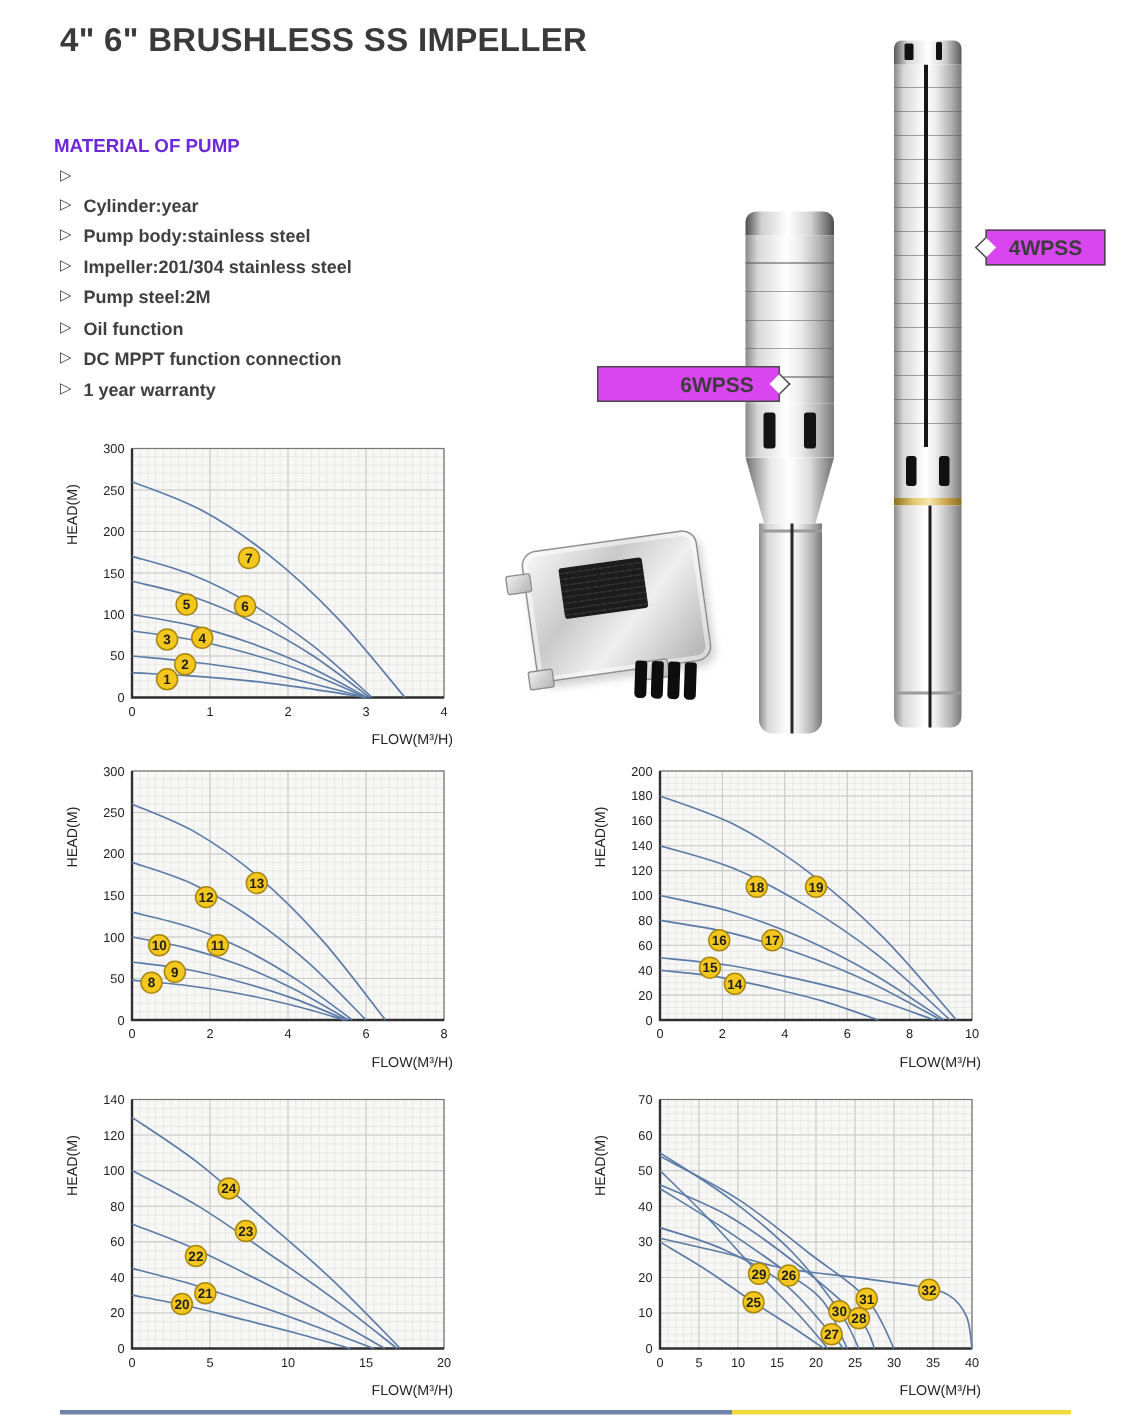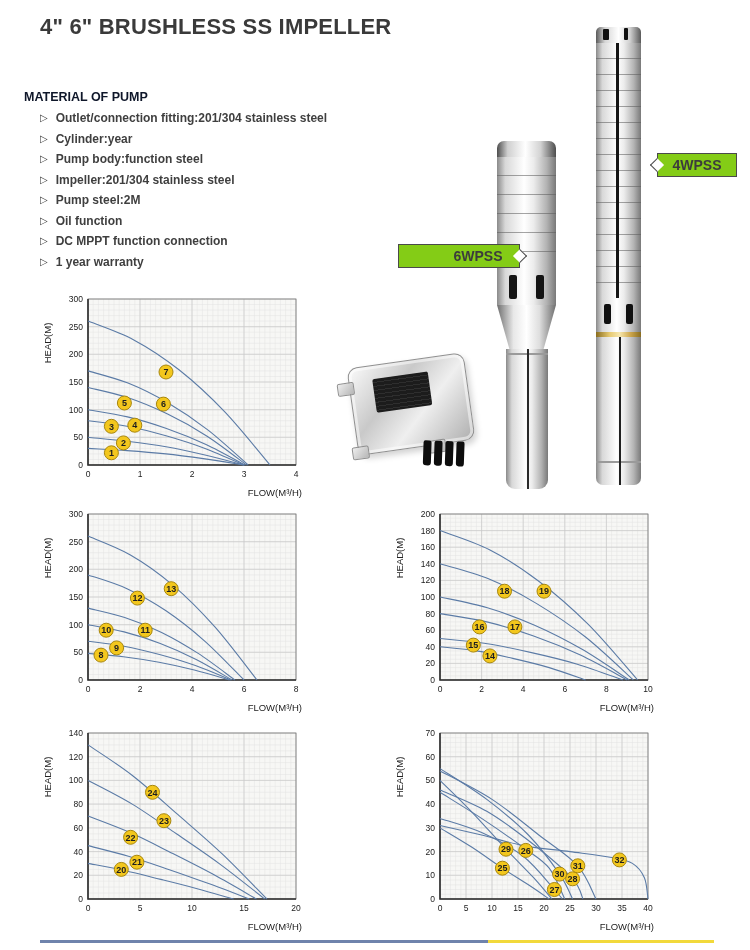--- a/index.html
+++ b/index.html
@@ -4,28 +4,28 @@
 <style>
   html,body{margin:0;padding:0;background:#ffffff;}
   .page{position:relative;width:750px;height:950px;background:#ffffff;overflow:hidden;
         font-family:"Liberation Sans", sans-serif;color:#3a3a3a;}
 
   
   .title{position:absolute;left:40px;top:14px;font-size:22px;font-weight:700;
          line-height:1.18;letter-spacing:0.2px;color:#3a3a3a;}
 
   
-  .mat-head{position:absolute;left:24px;top:90px;font-size:12.5px;font-weight:700;color:#0f172a;}
+  .mat-head{position:absolute;left:36px;top:90px;font-size:12.5px;font-weight:700;color:#6d28d9;}
   .mat-list{position:absolute;left:40px;top:112px;width:330px;}
   .mat-item{display:flex;align-items:flex-start;margin-bottom:8.5px;font-size:12px;
             font-weight:700;color:#3f3f3f;line-height:1;}
   .mat-item .tri{font-size:10px;margin-right:8px;color:#3f3f3f;position:relative;top:1px;font-weight:400;}
 
   
-  .callout{position:absolute;height:22px;background:#84cc16;border:1.5px solid #4a4a4a;
+  .callout{position:absolute;height:22px;background:#d946ef;border:1.5px solid #4a4a4a;
            display:flex;align-items:center;justify-content:center;
            font-size:14px;font-weight:700;color:#3c3c3c;z-index:5;}
   .callout.arrow-right::after{content:'';position:absolute;right:-6.2px;top:50%;width:9px;height:9px;
            background:#fff;border-top:1.5px solid #4a4a4a;border-right:1.5px solid #4a4a4a;
            transform:translateY(-50%) rotate(45deg);}
   .callout.arrow-left::before{content:'';position:absolute;left:-6.2px;top:50%;width:9px;height:9px;
            background:#fff;border-left:1.5px solid #4a4a4a;border-bottom:1.5px solid #4a4a4a;
            transform:translateY(-50%) rotate(45deg);}
 
   
@@ -93,29 +93,28 @@
 <div class="page">
 
   <div class="title">
     <span>4" 6" BRUSHLESS SS IMPELLER</span><br>
   </div>
 
   <div class="mat-head">MATERIAL OF PUMP</div>
   <div class="mat-list" id="mat-list">
       <div class="mat-item">
         <span class="tri">▷</span>
-        <span>Outlet/connection fitting:201/304 stainless steel</span>
       </div>
       <div class="mat-item">
         <span class="tri">▷</span>
         <span>Cylinder:year</span>
       </div>
       <div class="mat-item">
         <span class="tri">▷</span>
-        <span>Pump body:function steel</span>
+        <span>Pump body:stainless steel</span>
       </div>
       <div class="mat-item">
         <span class="tri">▷</span>
         <span>Impeller:201/304 stainless steel</span>
       </div>
       <div class="mat-item">
         <span class="tri">▷</span>
         <span>Pump steel:2M</span>
       </div>
       <div class="mat-item">

